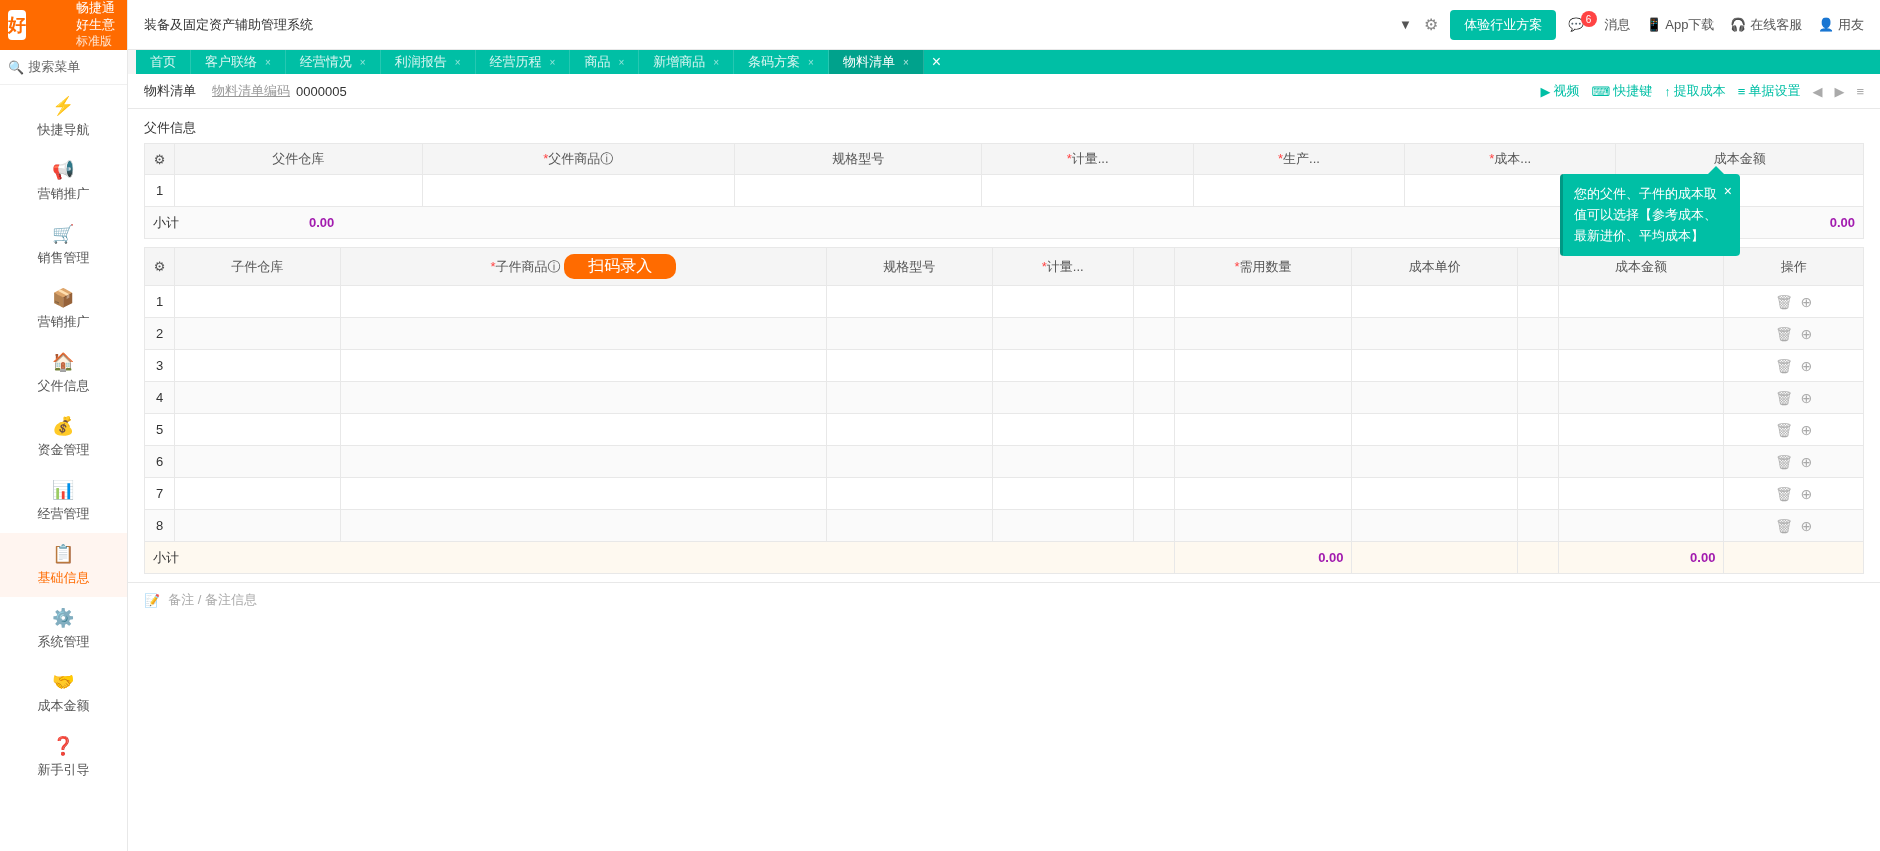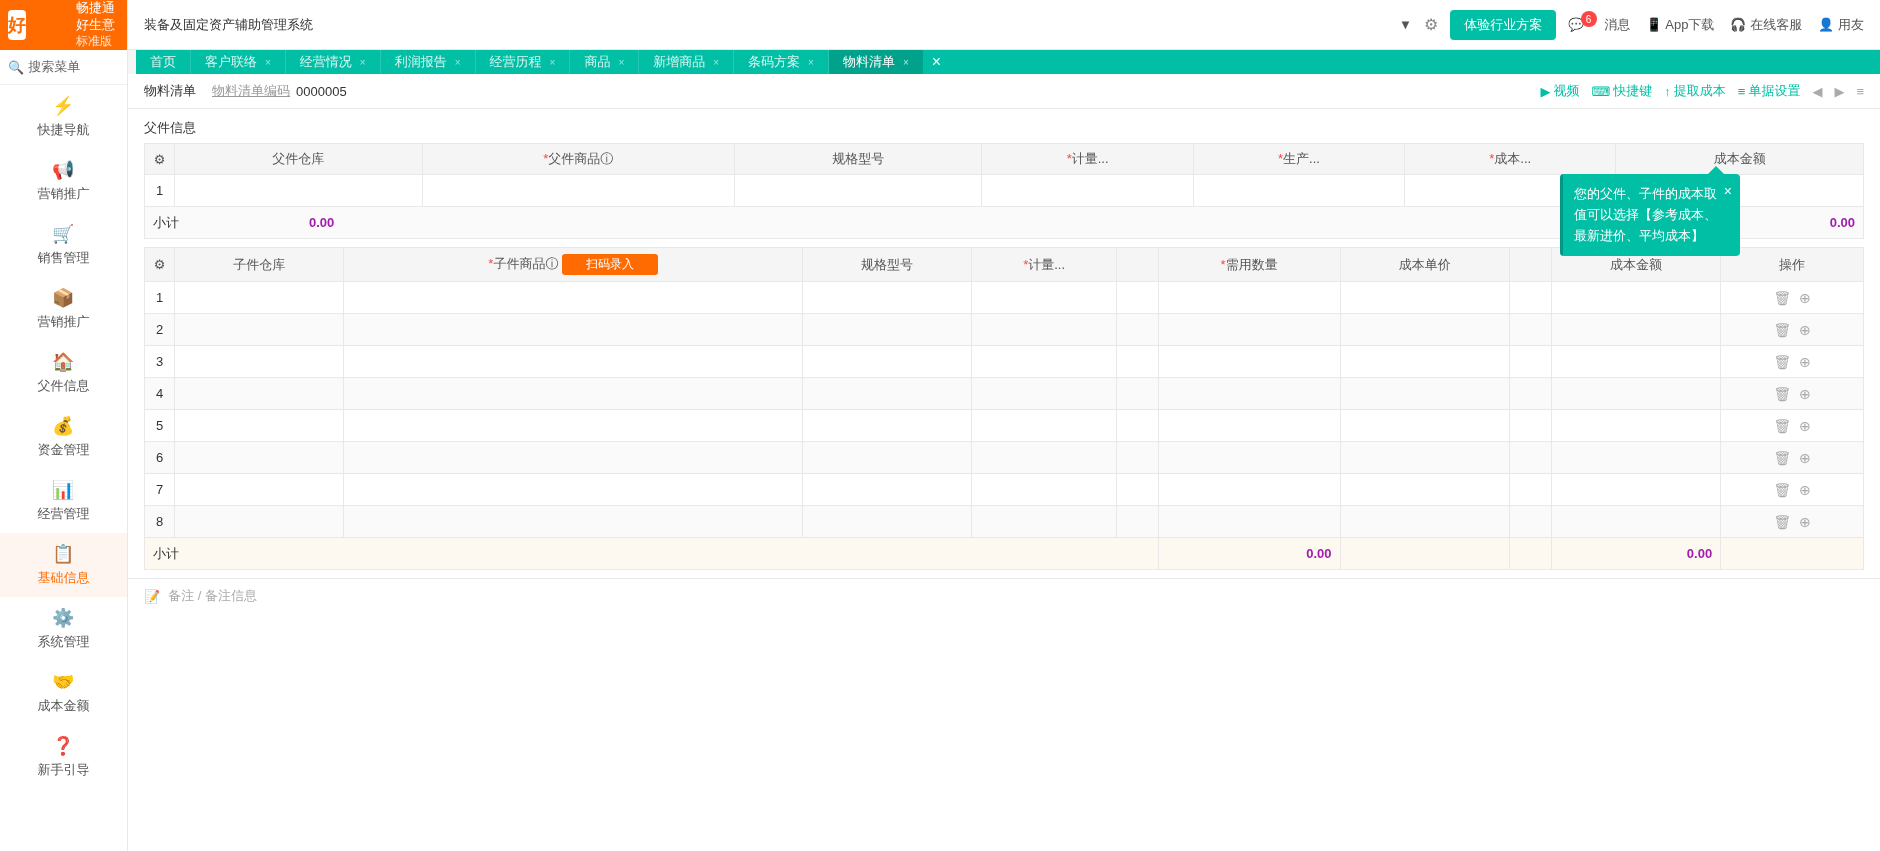--- a/index.html
+++ b/index.html
@@ -226,24 +226,24 @@
     }
     .required { color: #ff4444; }
     .col-center { text-align: center; }
     .col-right { text-align: right; }
     .th-settings { width: 30px; text-align: center; }
 
     .scan-btn {
       background: #ff6b00;
       color: #fff;
       border: none;
-      border-radius: 3px;
+      border-radius: 10px;
       padding: 2px 24px;
       cursor: pointer;
-      font-size: 12px;
+      font-size: 16px;
     }
 
     .action-btn {
       background: none;
       border: none;
       cursor: pointer;
       font-size: 14px;
       color: #aaa;
       padding: 0 2px;
     }

